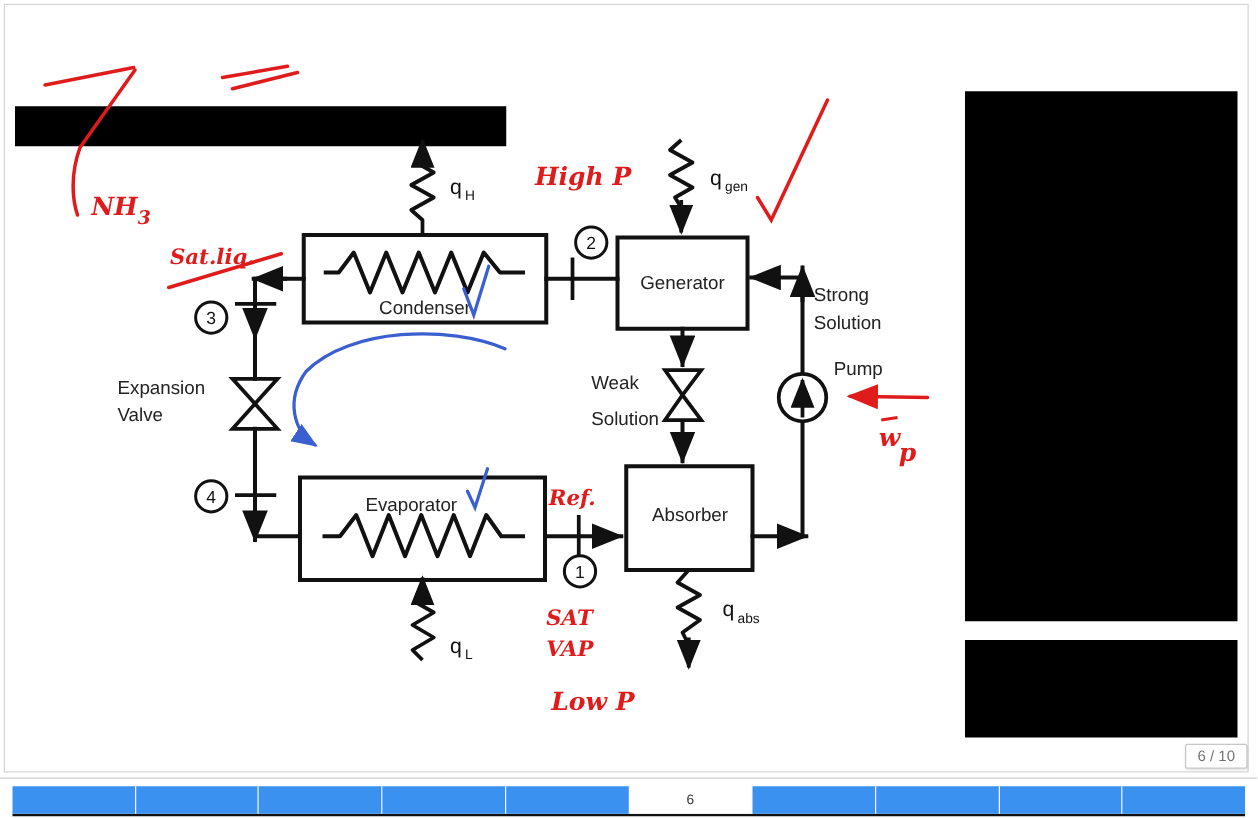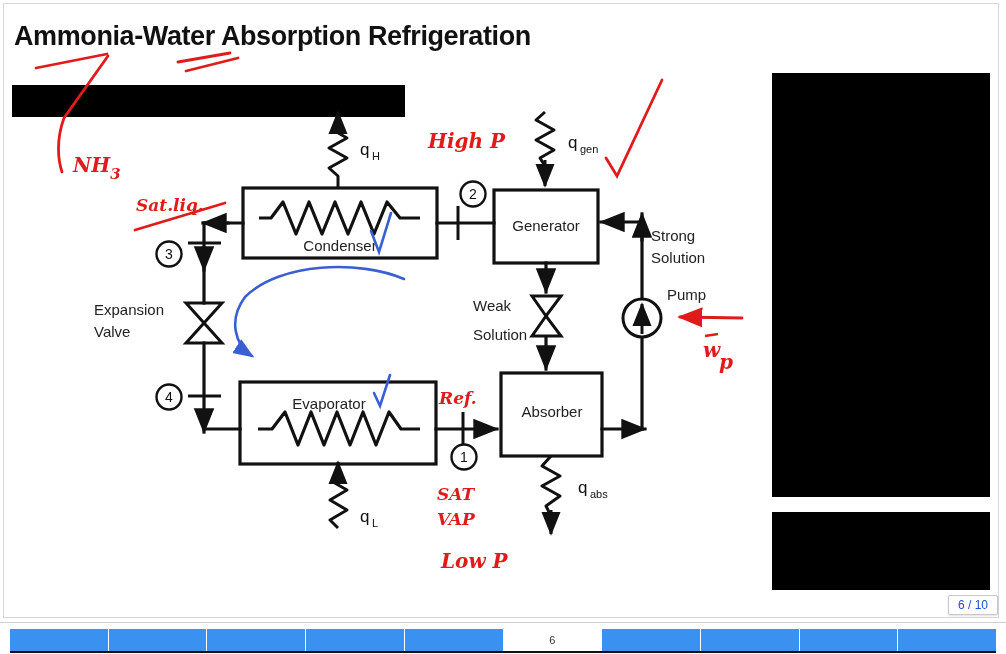--- a/index.html
+++ b/index.html
@@ -28,21 +28,21 @@
   
   .redact{position:absolute;background:#000;}
   #redact-top-bar{left:12px;top:85px;width:393px;height:32px;}
   #redact-right-upper{left:772px;top:73px;width:218px;height:424px;}
   #redact-right-lower{left:772px;top:512px;width:218px;height:78px;}
 
   
   .page-badge{
     position:absolute;right:8px;top:595px;
     background:#fff;border:1px solid #c8c8c8;border-radius:2px;
-    padding:2px 9px;font-size:12px;color:#1d4ed8;
+    padding:2px 9px;font-size:12px;color:#737373;
     box-shadow:0 1px 2px rgba(0,0,0,.12);
   }
 
   
   .progress-strip{
     position:absolute;left:0;top:622px;width:1006px;height:32px;
     background:#ffffff;border-top:1px solid #cfcfcf;
   }
   .progress-track{
     position:absolute;left:10px;top:6px;width:986px;height:24px;
@@ -67,21 +67,20 @@
   .ink-red{font-family:"DejaVu Serif",serif;font-size:20px;fill:#e01b1b;font-style:italic;font-weight:bold;}
   .ink-red-sm{font-family:"DejaVu Serif",serif;font-size:17px;fill:#e01b1b;font-style:italic;font-weight:bold;}
 </style>
 </head>
 <body>
 
 <div id="stage">
 
   <div class="slide-frame"></div>
 
-  <div class="slide-title">Ammonia-Water Absorption Refrigeration</div>
 
   <div class="redact" id="redact-top-bar"></div>
   <div class="redact" id="redact-right-upper"></div>
   <div class="redact" id="redact-right-lower"></div>
 
   <svg id="diagram" viewBox="0 0 1006 620">
     <defs>
       <marker id="ah" markerWidth="9" markerHeight="9" refX="7.4" refY="3.2" orient="auto">
         <path d="M0,0 L8,3.2 L0,6.4 z" fill="#111"></path>
       </marker>

